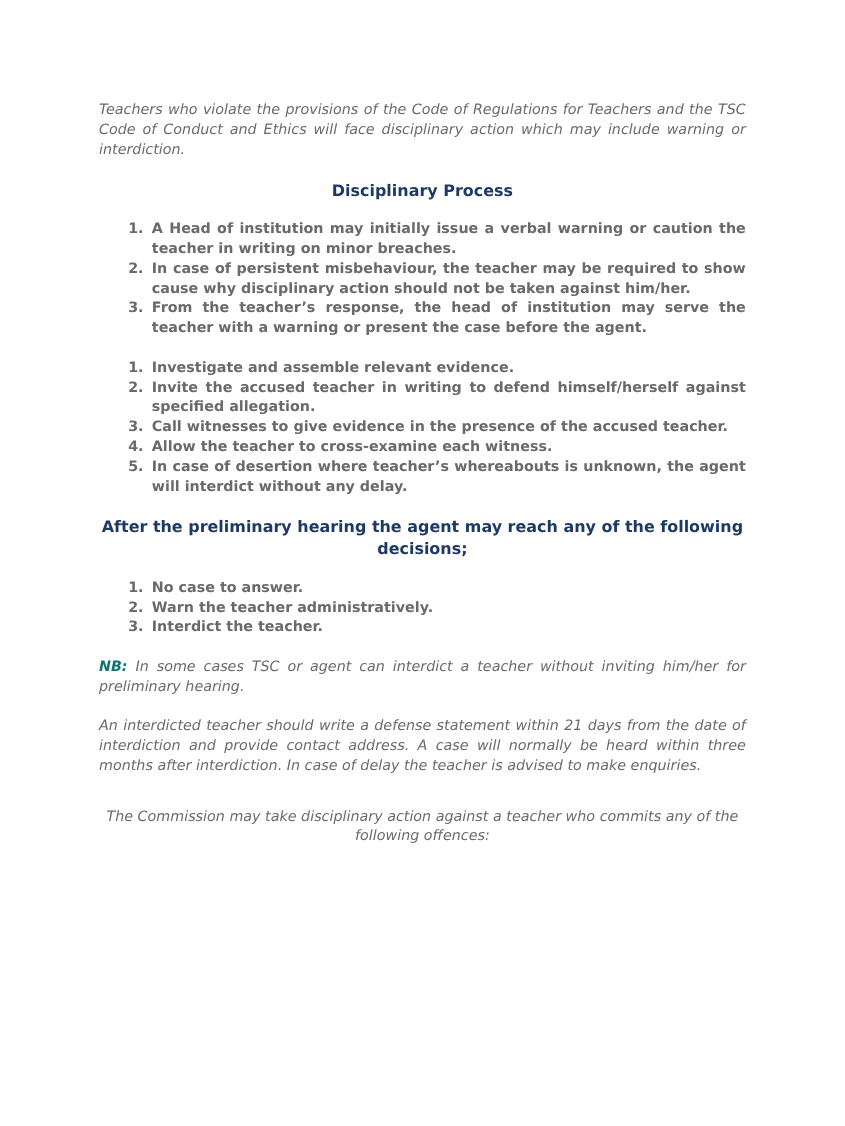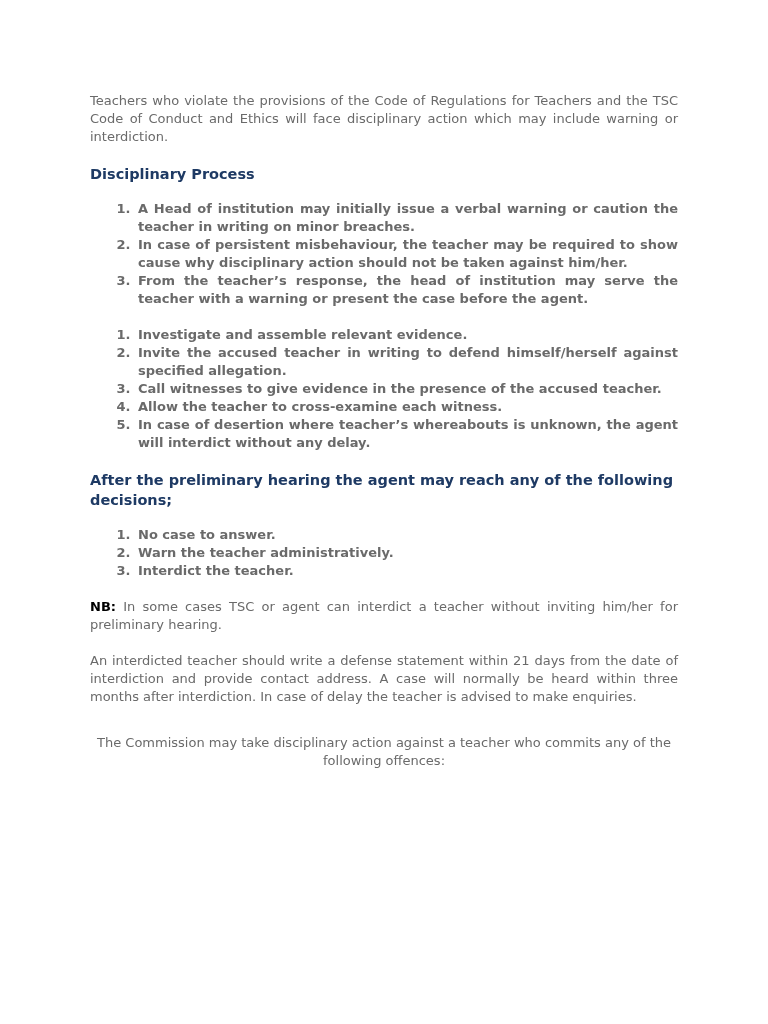--- a/index.html
+++ b/index.html
@@ -20,40 +20,41 @@
     left: 90px;
     top: 92px;
     width: 588px;
     font-size: 13px;
     line-height: 18px;
     color: #6a6a6a;
     text-align: justify;
   }
   .para {
     margin: 0 0 18px 0;
+    font-style: italic;
   }
   .heading {
     color: #1e3a64;
     font-weight: bold;
     font-size: 14.5px;
     line-height: 20px;
     margin: 0 0 16px 0;
-    text-align: left;
+    text-align: center;
   }
   ol.doc-list {
     margin: 0 0 18px 0;
     padding: 0 0 0 45px;
   }
   ol.doc-list li {
     margin: 0;
     padding-left: 3px;
     font-weight: bold;
   }
   .nb-label {
-    color: #000000;
+    color: #0f766e;
     font-weight: bold;
   }
   .para-commission {
     text-align: center;
     margin-top: 28px;
   }
 </style>
 </head>
 <body>
 

